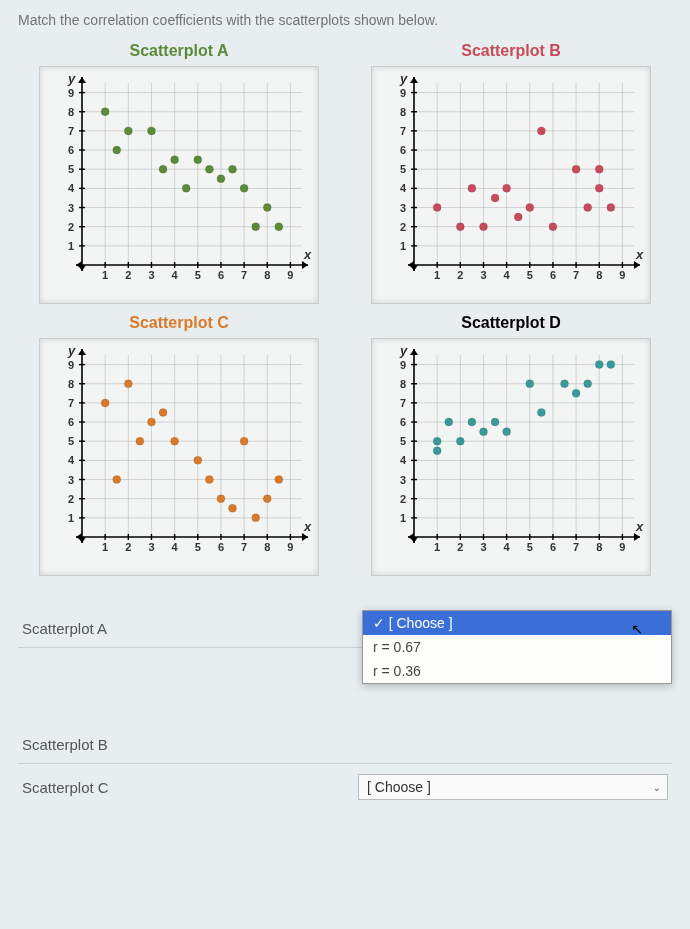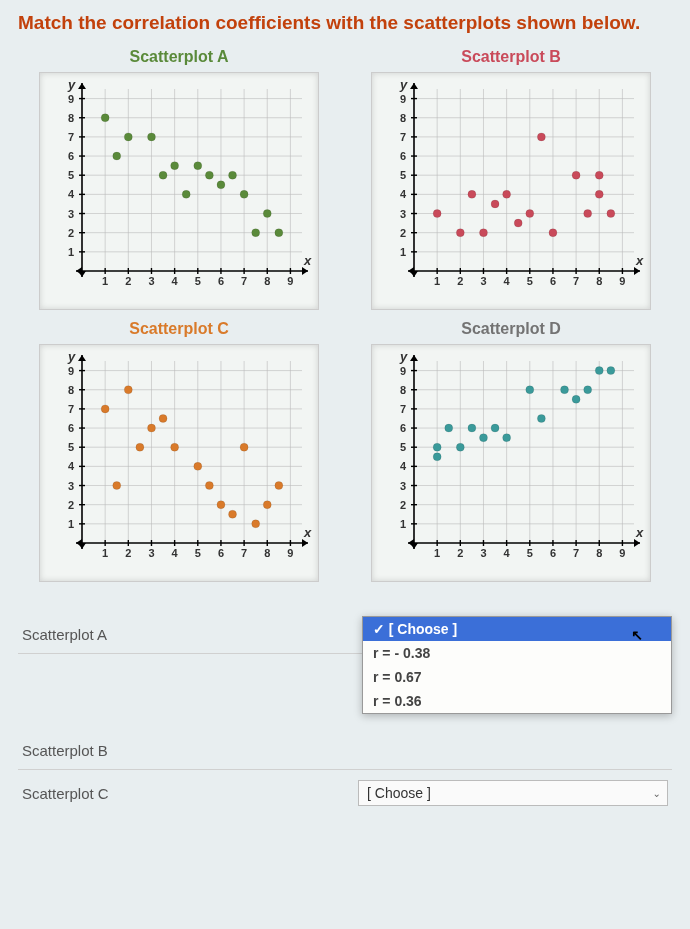--- a/index.html
+++ b/index.html
@@ -5,23 +5,23 @@
     * { box-sizing: border-box; margin: 0; padding: 0; }
     body {
       width: 690px;
       height: 929px;
       background: #e8eef0;
       font-family: Arial, sans-serif;
       padding: 12px 18px;
       color: #333;
     }
     .question-title {
-      font-size: 19px;
-      font-weight: bold;
-      color: #c2410c;
+      font-size: 14px;
+      font-weight: normal;
+      color: #737373;
       margin-bottom: 14px;
     }
     .plots-grid {
       display: grid;
       grid-template-columns: 1fr 1fr;
       gap: 10px;
       margin-bottom: 34px;
     }
     .plot-cell {
       display: flex;
@@ -29,21 +29,21 @@
       align-items: center;
     }
     .plot-title {
       font-size: 16px;
       font-weight: bold;
       margin-bottom: 6px;
     }
     .title-a { color: #5a8a3a; }
     .title-b { color: #c94a5a; }
     .title-c { color: #d97a2a; }
-    .title-d { color: #737373; }
+    .title-d { color: #000000; }
     .plot-box {
       background: #f2f5f3;
       border: 1px solid #ccc;
       box-shadow: inset 0 0 6px rgba(0,0,0,0.15);
       padding: 6px;
       width: 280px;
     }
     .match-block {
       margin-top: 8px;
     }
@@ -86,21 +86,20 @@
       width:310px;
       border:1px solid #999;
       background:#fdfdfb;
       box-shadow:0 2px 8px rgba(0,0,0,0.25);
       z-index:10;
       font-size:14px;
     }
     .dropdown-open .opt {
       padding:4px 10px;
       color:#444;
-      font-weight:bold;
     }
     .dropdown-open .opt.sel {
       background:#3b6fd8;
       color:#fff;
     }
     .check { margin-right:4px; }
     .cursor{
       position:absolute;
       right:28px;
       top:10px;
@@ -459,21 +458,20 @@
 
 <div class="match-block">
 
   <div class="match-row">
     <div class="match-label">Scatterplot A</div>
     <div class="dropdown-open">
       <div class="opt sel">
         <span class="check">✓</span><span>[ Choose ]</span>
         <span class="cursor">↖</span>
       </div>
-      <div class="opt">r = - 0.38</div>
       <div class="opt">r = 0.67</div>
       <div class="opt">r = 0.36</div>
     </div>
   </div>
 
   <div class="match-row" style="margin-top:78px">
     <div class="match-label">Scatterplot B</div>
 
     <div style="width:310px;height:1px;"></div>
   </div>

